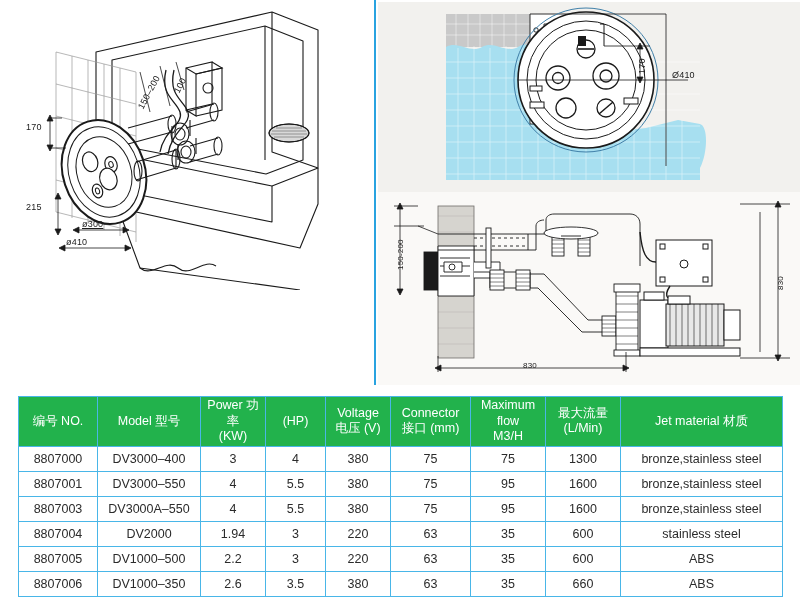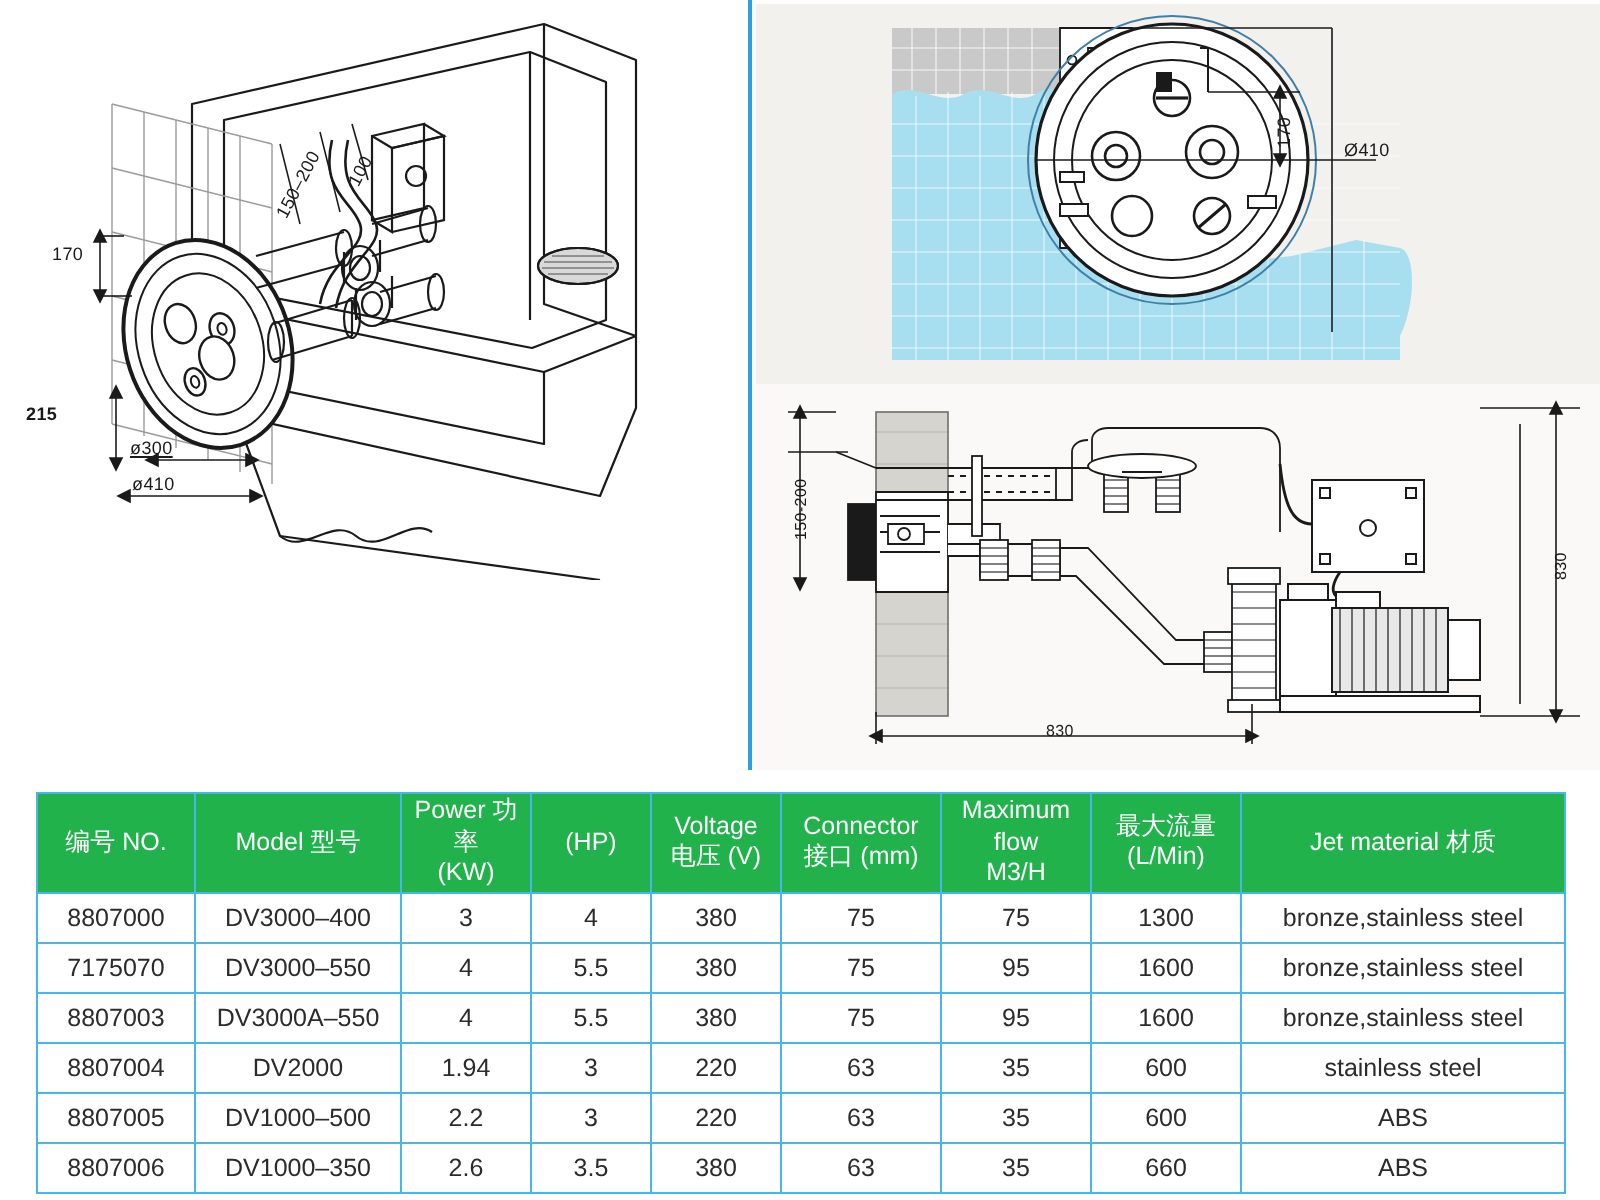--- a/index.html
+++ b/index.html
@@ -236,22 +236,22 @@
         <path d="M125,245 L131,248 L125,251 Z" fill="#1a1a1a"></path>
 
         <line x1="140" y1="72" x2="150" y2="112"></line>
         <line x1="160" y1="66" x2="170" y2="106"></line>
 
         <line x1="176" y1="62" x2="184" y2="90"></line>
       </g>
     </svg>
 
     <span class="dim-label" style="left:26px; top:122px;">170</span>
-    <span class="dim-label" style="left:13px; top:202px;font-weight:bold;">215</span>
-    <span class="dim-label" style="left:65px; top:219px;text-decoration:underline;">ø300</span>
+    <span class="dim-label" style="left:26px; top:202px;">215</span>
+    <span class="dim-label" style="left:82px; top:219px;text-decoration:underline;">ø300</span>
     <span class="dim-label" style="left:66px; top:237px;">ø410</span>
     <span class="dim-label rot-iso" style="left:136px; top:106px;">150–200</span>
     <span class="dim-label rot-iso" style="left:172px; top:90px;">100</span>
   </div>
 
   <div id="pool-drawing">
     <svg width="422" height="190" viewBox="0 0 422 190">
       <rect x="0" y="0" width="422" height="190" fill="#f2f1ee"></rect>
 
       <rect x="68" y="12" width="85" height="33" fill="#c9c9c9" stroke="none"></rect>
@@ -559,21 +559,21 @@
           <td>DV3000–400</td>
           <td>3</td>
           <td>4</td>
           <td>380</td>
           <td>75</td>
           <td>75</td>
           <td>1300</td>
           <td>bronze,stainless steel</td>
         </tr>
         <tr>
-          <td>7175070</td>
+          <td>8807001</td>
           <td>DV3000–550</td>
           <td>4</td>
           <td>5.5</td>
           <td>380</td>
           <td>75</td>
           <td>95</td>
           <td>1600</td>
           <td>bronze,stainless steel</td>
         </tr>
         <tr>

